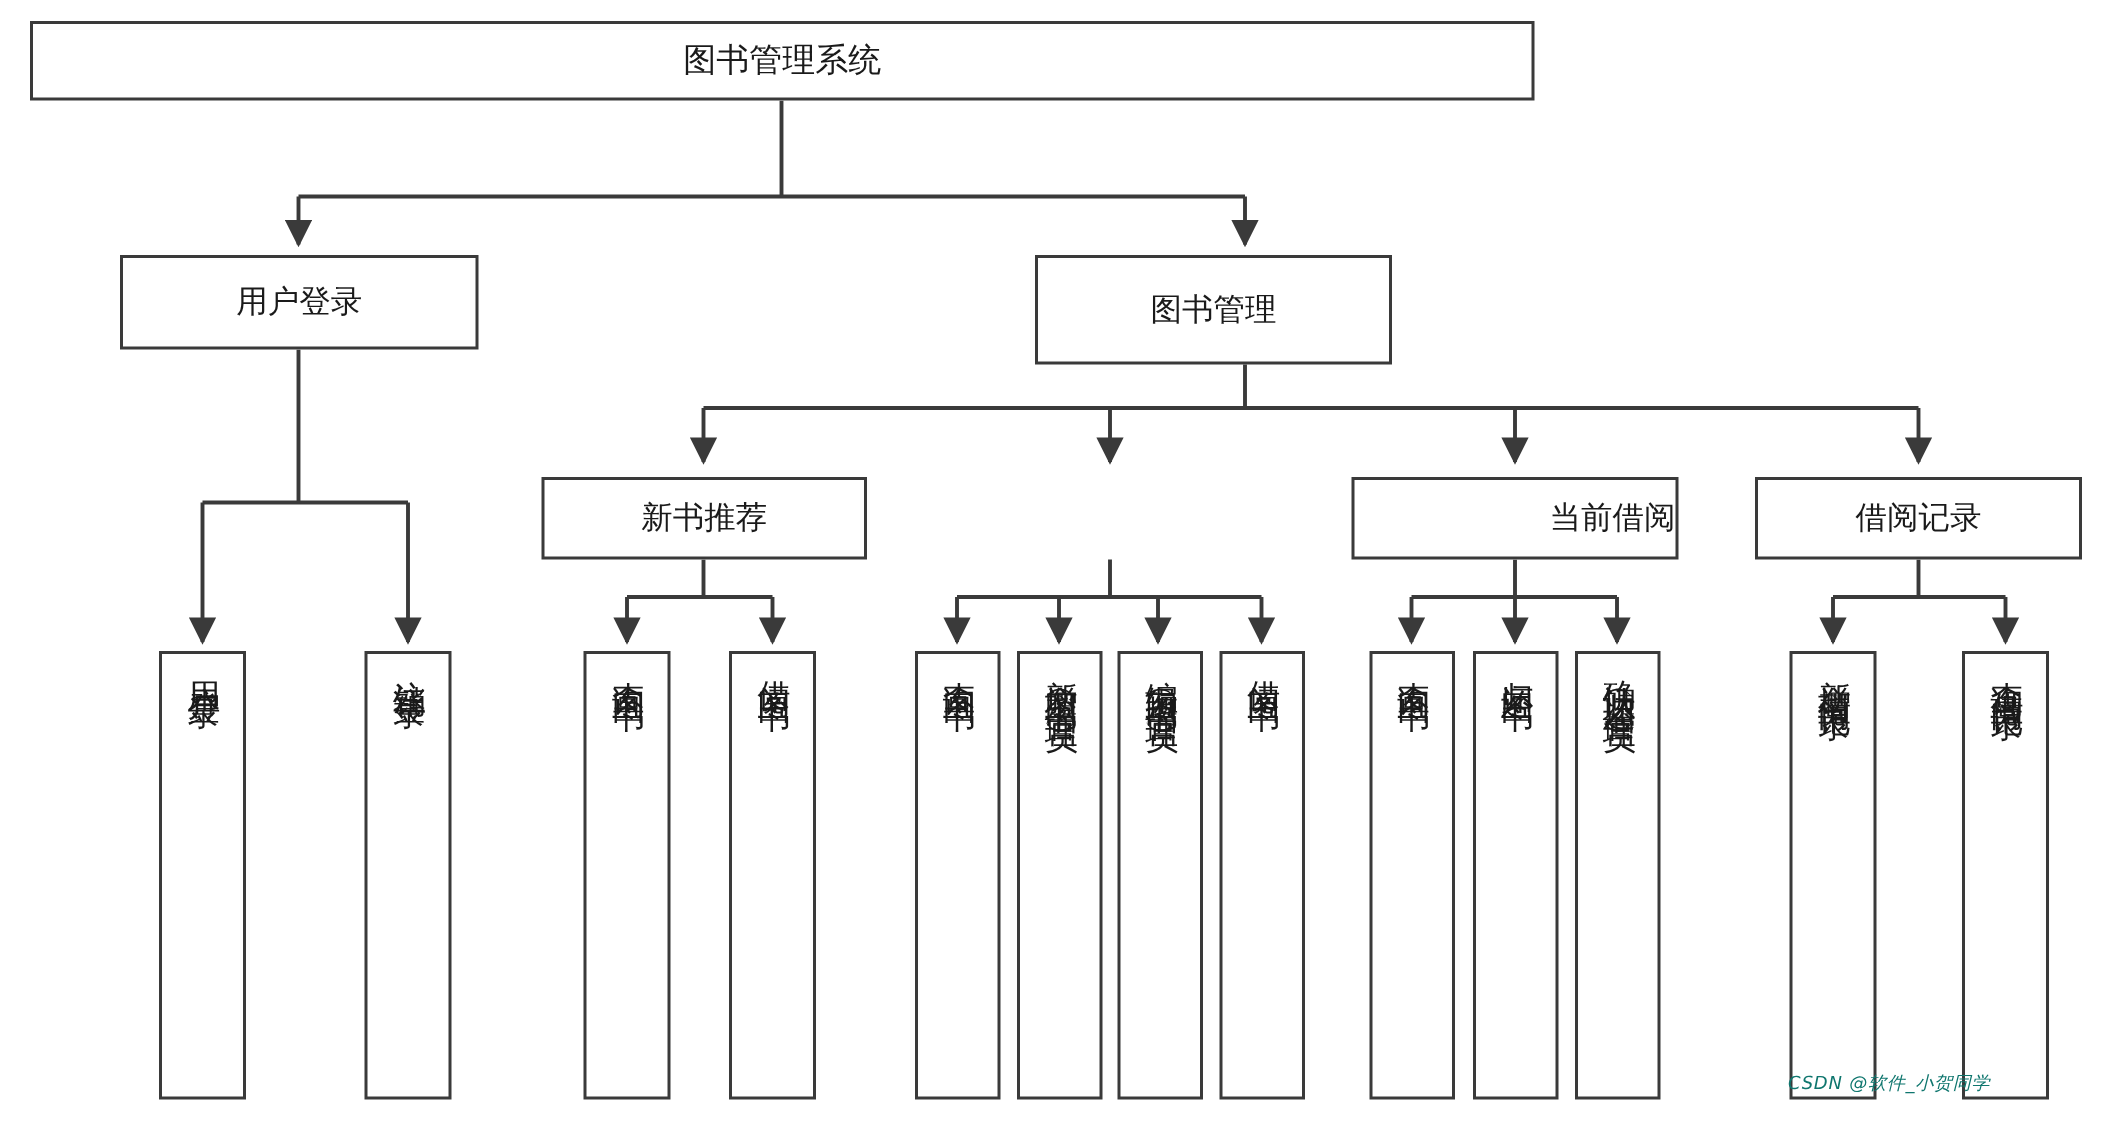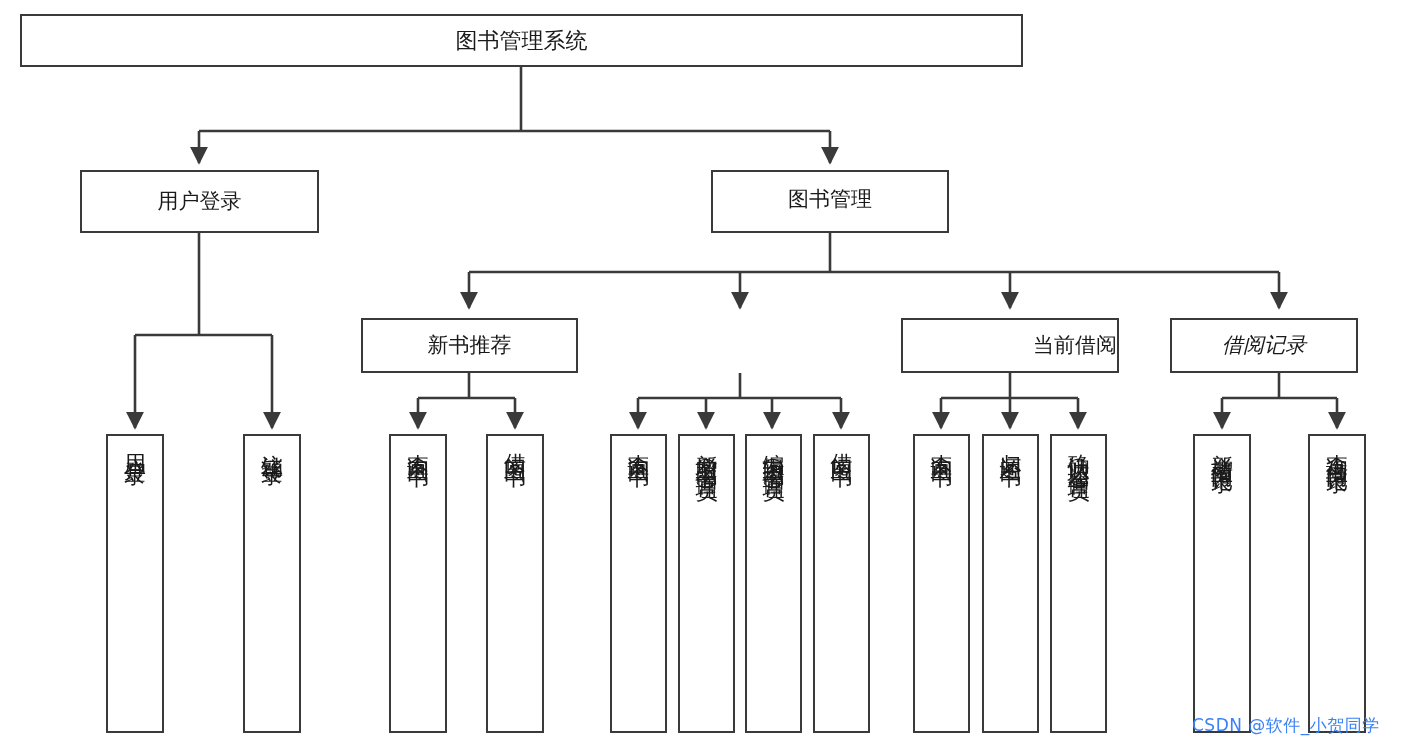--- a/index.html
+++ b/index.html
@@ -54,24 +54,25 @@
   .node.vert .label {
     writing-mode: vertical-rl;
     text-orientation: upright;
     font-size: 22px;
     letter-spacing: 4px;
     line-height: 1.0;
     margin: 0 auto;
   }
   .watermark {
     position: absolute;
-    font-size: 17px;
-    color: #3b82f6;
+    font-size: 12px;
+    color: #0f766e;
     white-space: nowrap;
     letter-spacing: 0.5px;
+    font-style: italic;
   }
 </style>
 </head>
 <body>
 
 <div id="canvas">
 
   <svg id="edges" viewBox="0 0 1405 747" xmlns="http://www.w3.org/2000/svg">
     <defs>
       <marker id="arrow" viewBox="0 0 10 10" refX="9" refY="5" markerWidth="7" markerHeight="7" orient="auto-start-reverse">
@@ -122,31 +123,31 @@
     </g>
   </svg>
 
   <div class="node horiz root" style="left:20px; top:14px; width:1003px; height:53px;">
     <span class="label">图书管理系统</span>
   </div>
 
   <div class="node horiz" style="left:80px; top:170px; width:239px; height:63px;">
     <span class="label">用户登录</span>
   </div>
-  <div class="node horiz" style="left:711px; top:170px; width:238px; height:63px;font-family:Liberation Mono, monospace;">
+  <div class="node horiz" style="left:690px; top:170px; width:238px; height:73px;">
     <span class="label">图书管理</span>
   </div>
 
   <div class="node horiz" style="left:361px; top:318px; width:217px; height:55px;">
     <span class="label">新书推荐</span>
   </div>
   <div class="node horiz" style="left:901px; top:318px; width:218px; height:55px;justify-content:flex-end;">
     <span class="label">当前借阅</span>
   </div>
-  <div class="node horiz" style="left:1170px; top:318px; width:188px; height:55px;font-style:italic;">
+  <div class="node horiz" style="left:1170px; top:318px; width:218px; height:55px;">
     <span class="label">借阅记录</span>
   </div>
 
   <div class="node vert" style="left:106px; top:434px; width:58px; height:299px;">
     <span class="label">用户登录</span>
   </div>
   <div class="node vert" style="left:243px; top:434px; width:58px; height:299px;">
     <span class="label">注销登录</span>
   </div>
 

